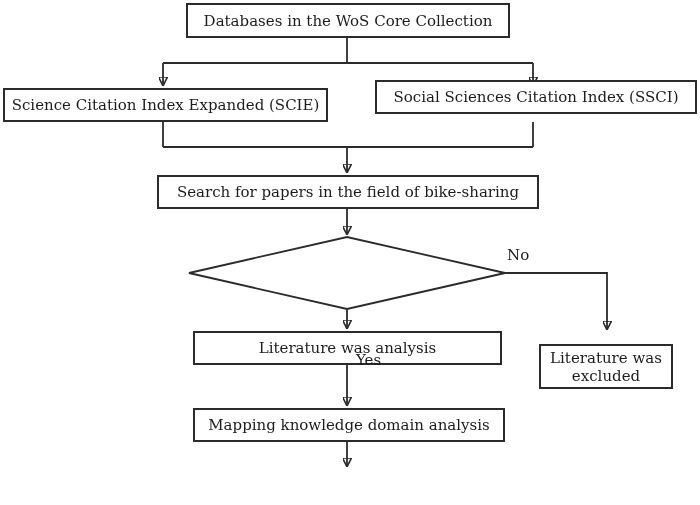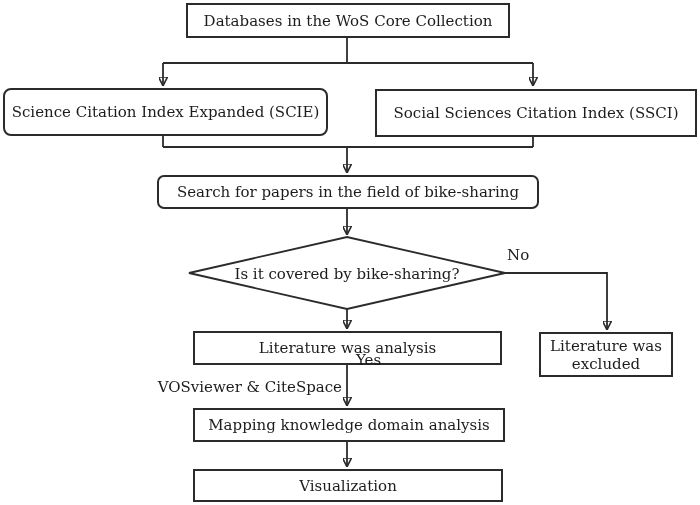--- a/index.html
+++ b/index.html
@@ -42,25 +42,25 @@
     border: 2px solid var(--line-color);
     display: flex;
     align-items: center;
     justify-content: center;
     text-align: center;
     font-size: 15px;
     color: var(--text-color);
     line-height: 1.2;
   }
   #n-databases      { left: 186px; top: 3px;   width: 324px; height: 35px; }
-  #n-scie           { left: 3px;   top: 88px;  width: 325px; height: 48px; border-radius: 8px; }
-  #n-ssci           { left: 375px; top: 89px;  width: 322px; height: 48px; }
-  #n-search         { left: 157px; top: 175px; width: 382px; height: 34px; border-radius: 7px; }
+  #n-scie           { left: 3px;   top: 88px;  width: 325px; height: 34px; }
+  #n-ssci           { left: 375px; top: 80px;  width: 322px; height: 34px; }
+  #n-search         { left: 157px; top: 175px; width: 382px; height: 34px; }
   #n-selected       { left: 193px; top: 331px; width: 309px; height: 34px; }
-  #n-excluded       { left: 539px; top: 332px; width: 134px; height: 45px; padding: 2px 4px; }
+  #n-excluded       { left: 539px; top: 344px; width: 134px; height: 45px; padding: 2px 4px; }
   #n-mapping        { left: 193px; top: 408px; width: 312px; height: 34px; }
   #n-visualization  { left: 193px; top: 469px; width: 310px; height: 33px; }
   .diamond-label {
     position: absolute;
     left: 207px; top: 263px;
     width: 280px; height: 21px;
     display: flex;
     align-items: center;
     justify-content: center;
     font-size: 15px;
@@ -110,29 +110,26 @@
   </svg>
 
   <div class="node" id="n-databases">Databases in the WoS Core Collection</div>
 
   <div class="node" id="n-scie">Science Citation Index Expanded (SCIE)</div>
 
   <div class="node" id="n-ssci">Social Sciences Citation Index (SSCI)</div>
 
   <div class="node" id="n-search">Search for papers in the field of bike-sharing</div>
 
-  <div class="diamond-label">Is it covered by bike-sharing?</div>
 
   <div class="node" id="n-selected">Literature was analysis</div>
 
   <div class="node" id="n-excluded">Literature was excluded</div>
 
   <div class="node" id="n-mapping">Mapping knowledge domain analysis</div>
 
-  <div class="node" id="n-visualization">Visualization</div>
 
   <div class="edge-label" id="lbl-no">No</div>
 
   <div class="edge-label" id="lbl-yes">Yes</div>
 
-  <div class="edge-label" id="lbl-tools">VOSviewer &amp; CiteSpace</div>
 
 </div>
 
 </body></html>

